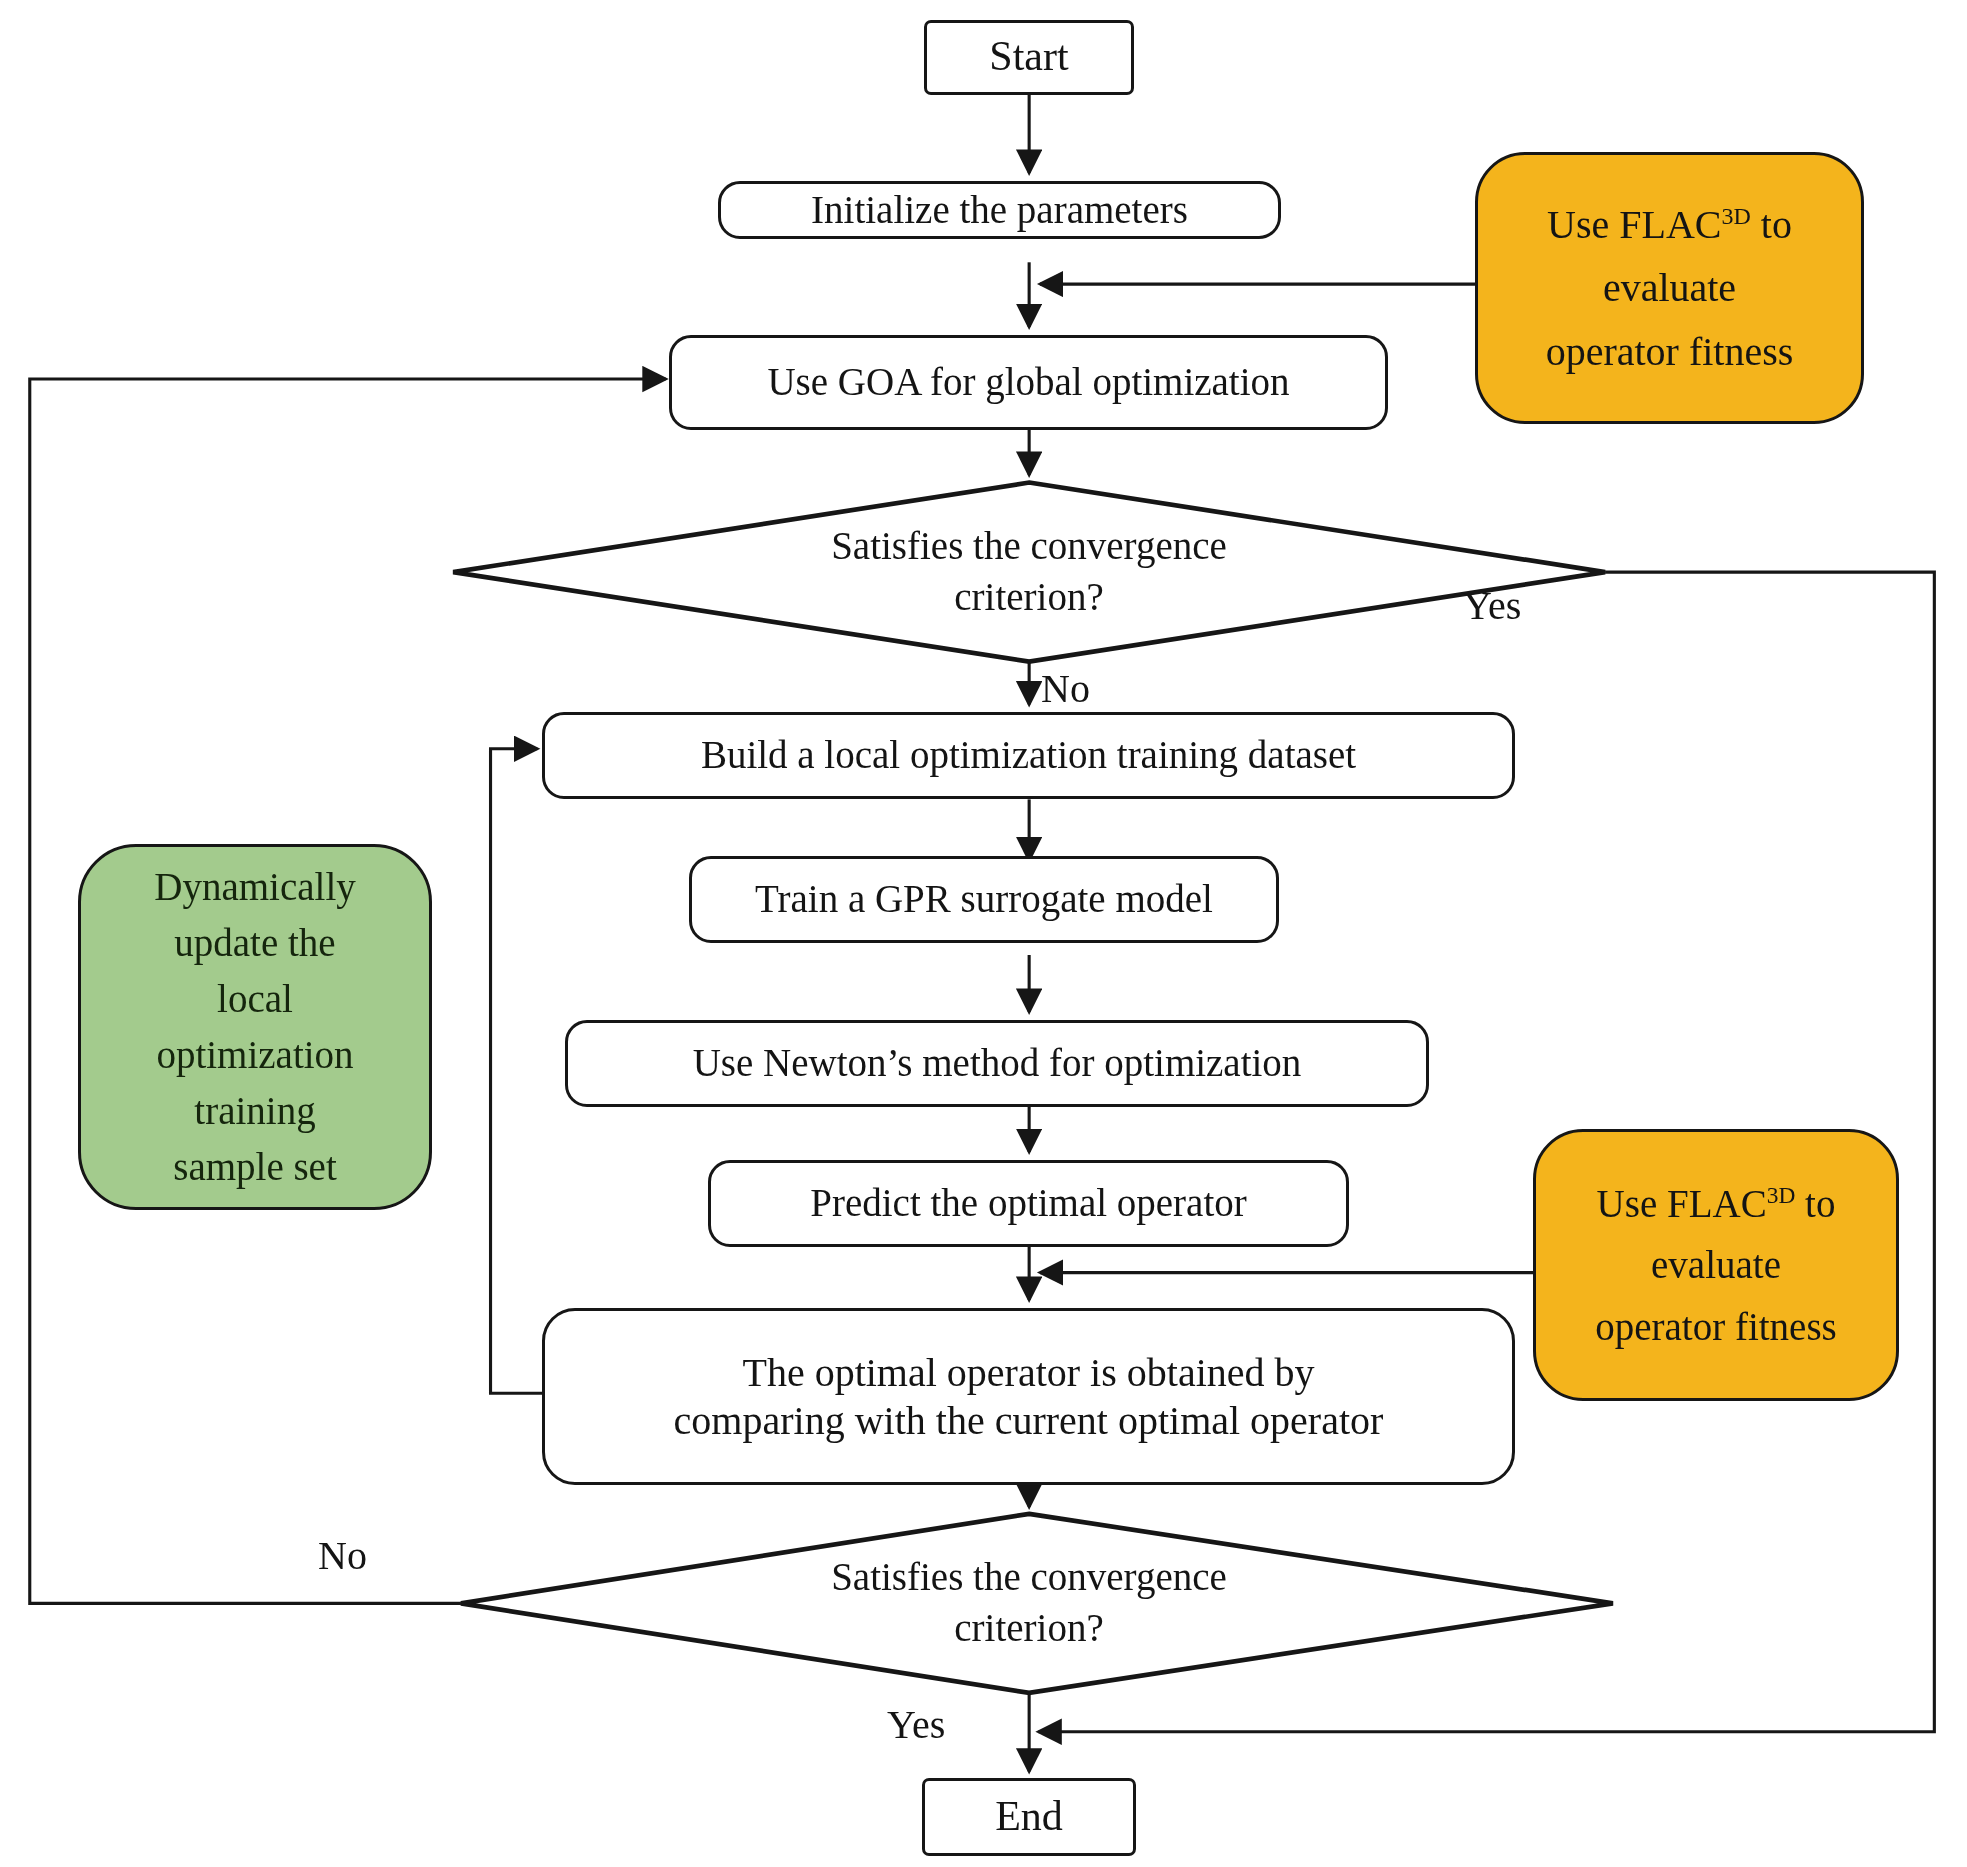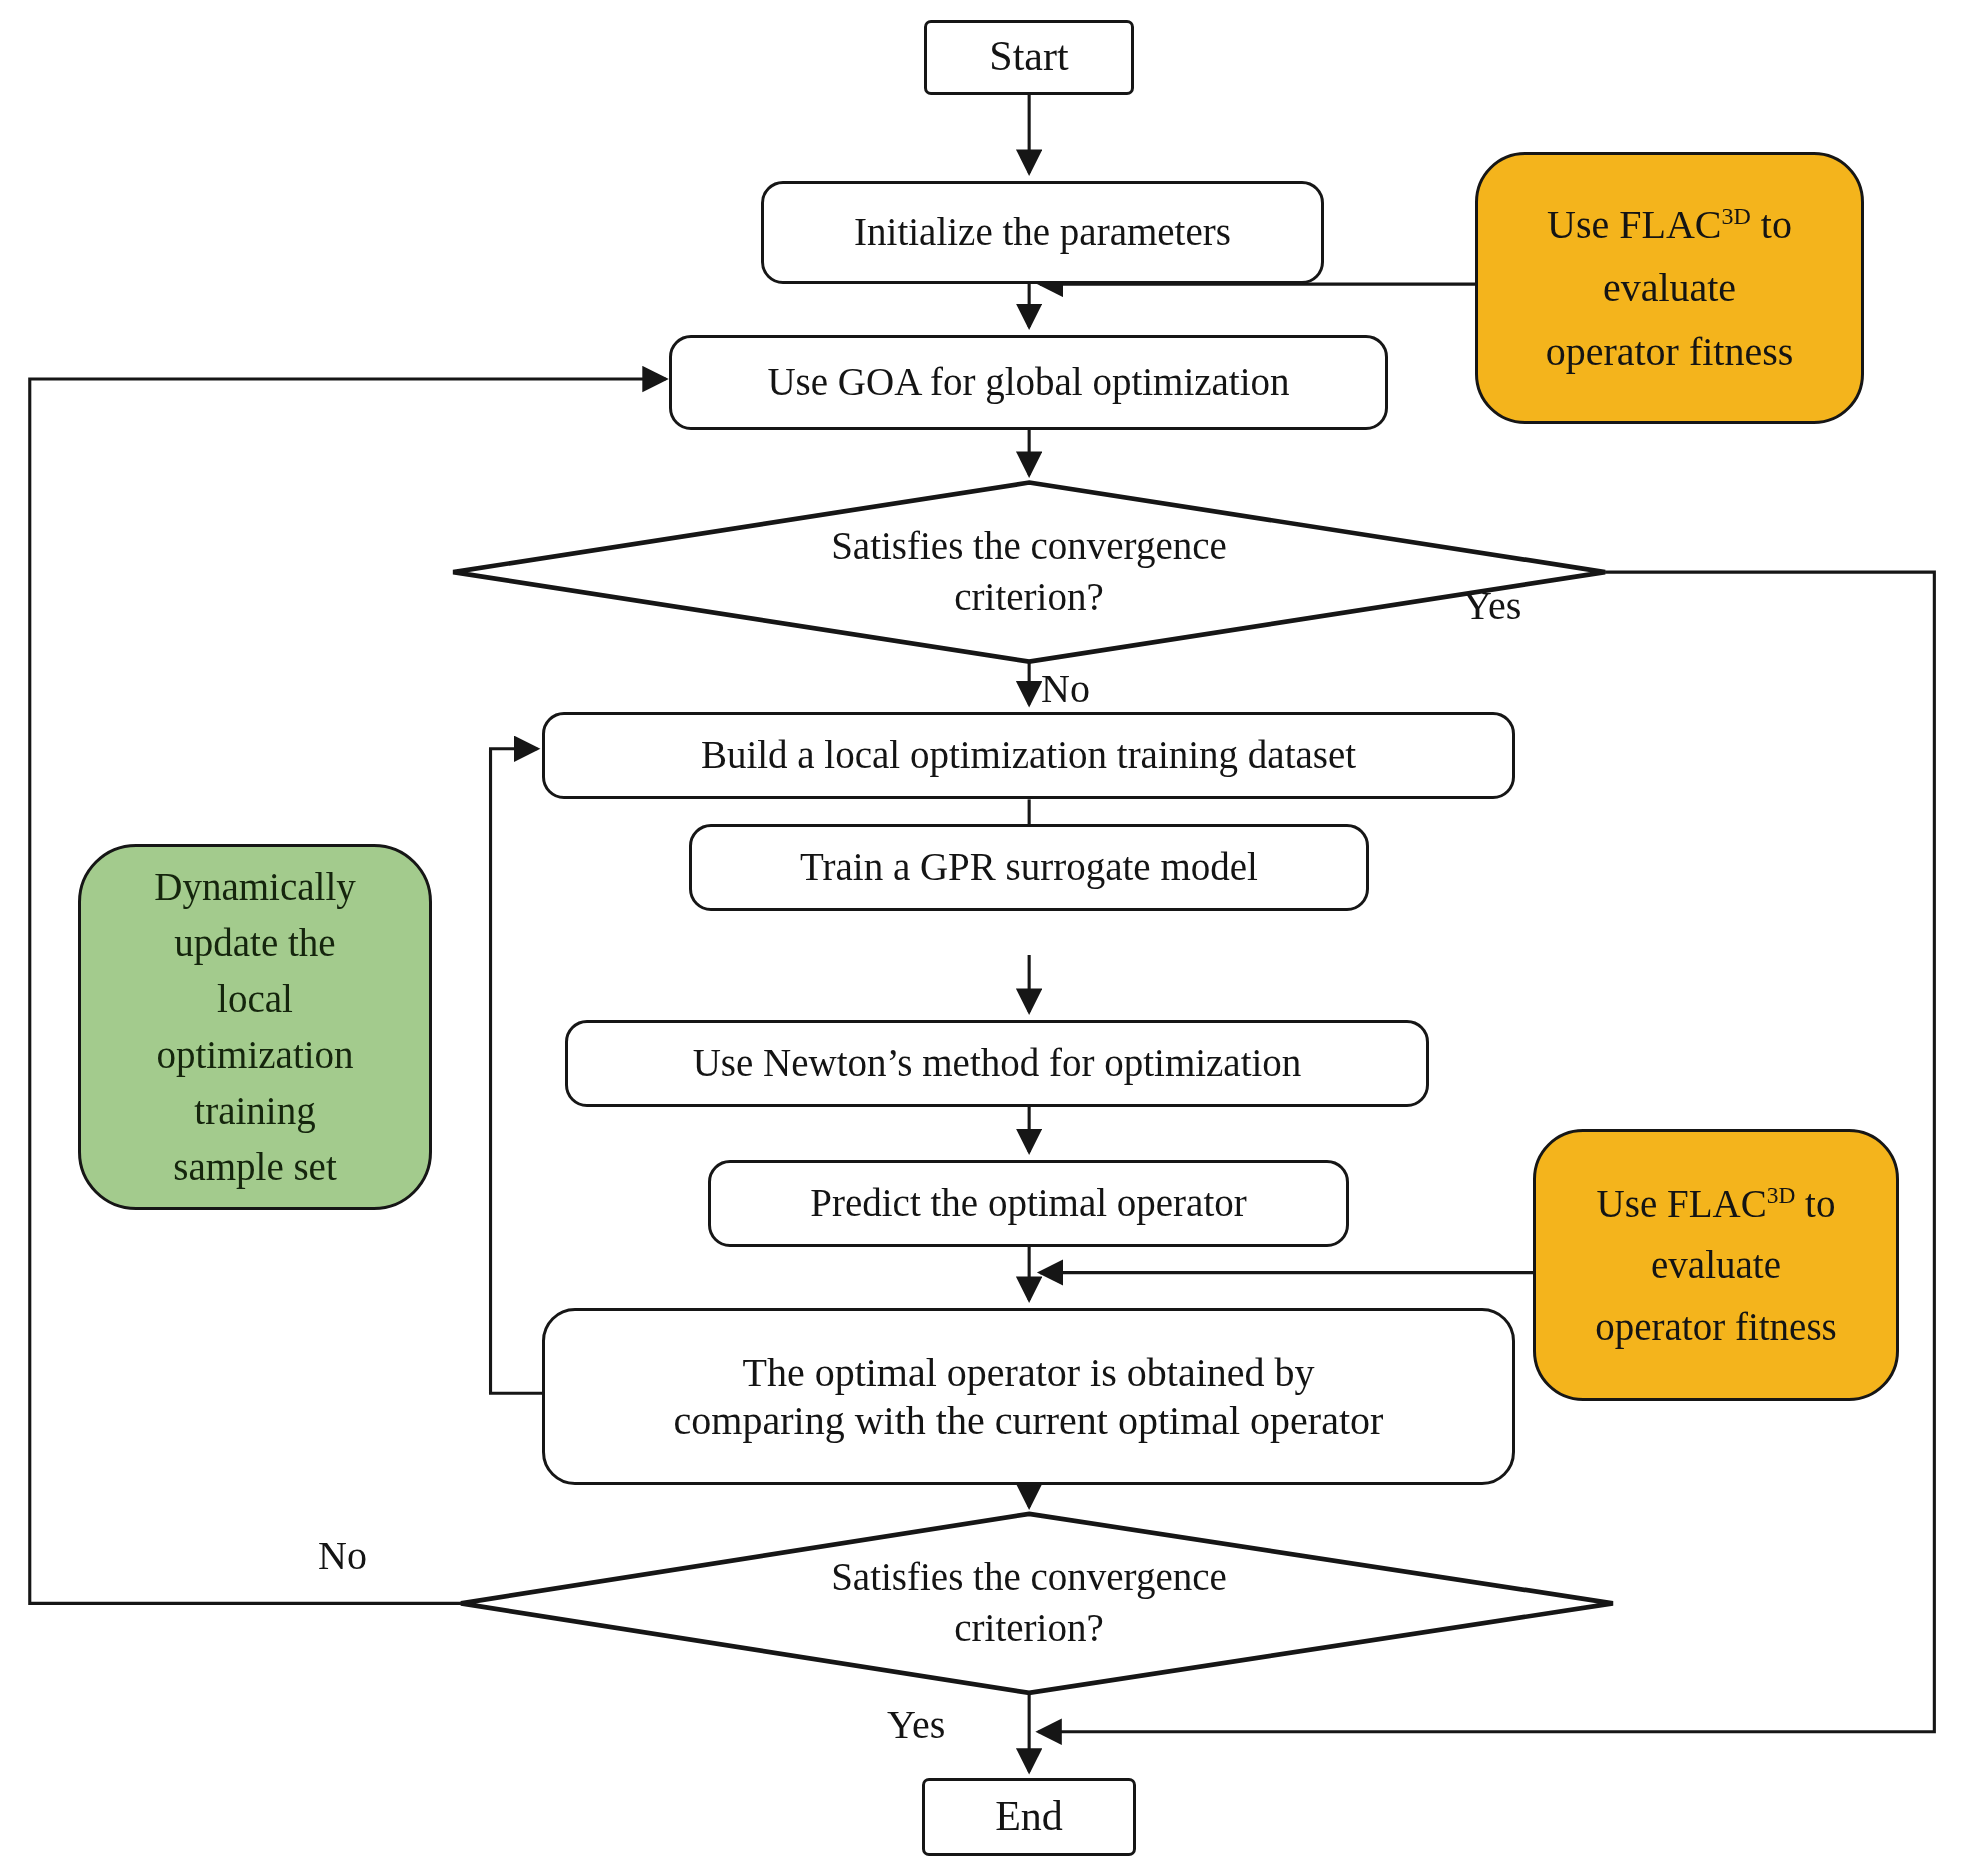--- a/index.html
+++ b/index.html
@@ -69,21 +69,21 @@
     <path d="M697,1790 H630 V962 H690" stroke="#161616" stroke-width="4" fill="none" marker-end="url(#arr)"></path>
 
     <polygon points="1322,620 2062,735 1322,850 582,735" fill="#ffffff" stroke="#161616" stroke-width="6"></polygon>
     <polygon points="1322,1945 2072,2060 1322,2175 592,2060" fill="#ffffff" stroke="#161616" stroke-width="6"></polygon>
   </svg>
 
   <div class="node terminal" style="left:924px; top:19.5px; width:210px; height:75px;">
     <span>Start</span>
   </div>
 
-  <div class="node process" style="left:761px; top:181px; width:563px; height:103px;text-align:center;">
+  <div class="node process" style="left:718px; top:181px; width:563px; height:58px;text-align:center;">
     <span>Initialize the parameters</span>
   </div>
 
   <div class="node flac" style="left: 1475px; top: 152px; width: 389px; height: 272px; background-color: rgb(244, 180, 28);">
     <span class="blockline"><span>Use FLAC</span><span class="sup">3D</span><span> to</span></span>
     <span class="blockline">evaluate</span>
     <span class="blockline">operator fitness</span>
   </div>
 
   <div class="node process" style="left:669px; top:335px; width:719px; height:95px;">
@@ -92,21 +92,21 @@
 
   <div class="dtext" style="left:679px; top:494px; width:700px; height:156px;">
     <span class="blockline">Satisfies the convergence</span>
     <span class="blockline">criterion?</span>
   </div>
 
   <div class="node process" style="left:542px; top:712px; width:973px; height:87px;">
     <span>Build a local optimization training dataset</span>
   </div>
 
-  <div class="node process" style="left:689px; top:824px; width:680px; height:87px;">
+  <div class="node process" style="left:689px; top:856px; width:590px; height:87px;">
     <span>Train a GPR surrogate model</span>
   </div>
 
   <div class="node greennote" style="left: 78px; top: 844px; width: 354px; height: 366px; background-color: rgb(163, 203, 141);">
     <span class="blockline">Dynamically</span>
     <span class="blockline">update the</span>
     <span class="blockline">local</span>
     <span class="blockline">optimization</span>
     <span class="blockline">training</span>
     <span class="blockline">sample set</span>

